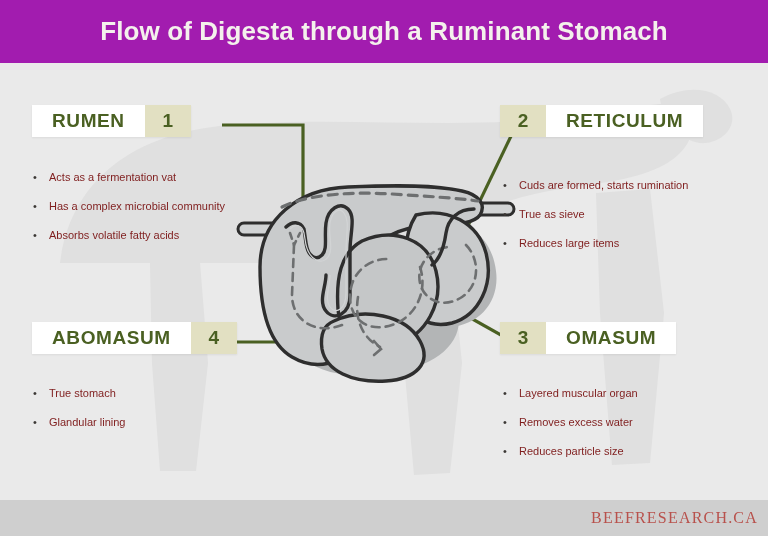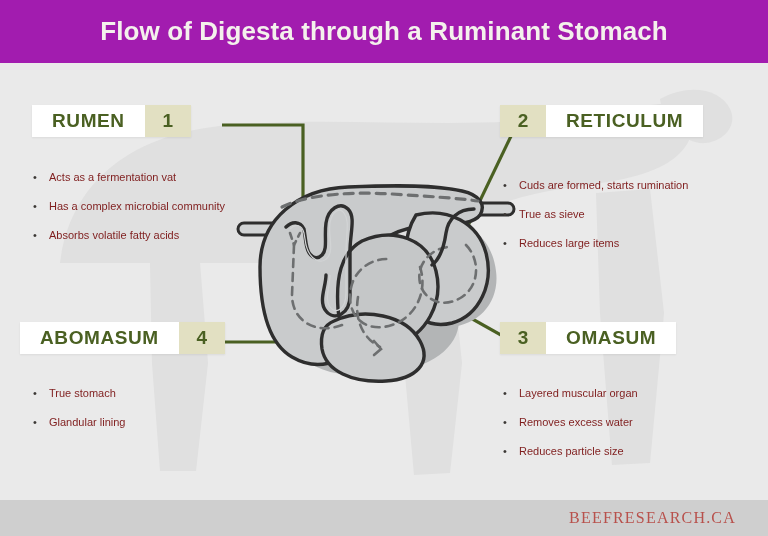--- a/index.html
+++ b/index.html
@@ -36,21 +36,21 @@
     position:absolute; left:0; top:500px;
     width:768px; height:36px;
     background:#cfcfcf;
     display:flex; align-items:center; justify-content:flex-end;
   }
   #footer-logo {
     color:#b8514c;
     font-family:"Liberation Serif", serif;
     font-size:16px;
     letter-spacing:1.2px;
-    margin-right:32px;
+    margin-right:10px;
   }
 
   
   #watermark { position:absolute; left:0; top:63px; width:768px; height:437px; }
 
   
   #diagram { position:absolute; left:230px; top:175px; width:290px; height:210px; }
 
   
   #connectors { position:absolute; left:0; top:0; width:768px; height:536px; pointer-events:none; }
@@ -75,21 +75,21 @@
   .label-num {
     background:#e2e0c2;
     width:46px;
     display:flex; align-items:center; justify-content:center;
     color:#4a6022;
     font-size:19px;
     font-weight:bold;
   }
 
   #box-rumen     { left:32px;  top:105px; }
-  #box-abomasum  { left:20px;  top:322px;text-align:right; }
+  #box-abomasum  { left:32px;  top:322px;text-align:right; }
   #box-reticulum { left:500px; top:105px; }
   #box-omasum    { left:500px; top:322px; }
 
   
   .bullets {
     position:absolute;
     color:#7f1d1d;
     font-size:11px;
     line-height:26px;
   }

